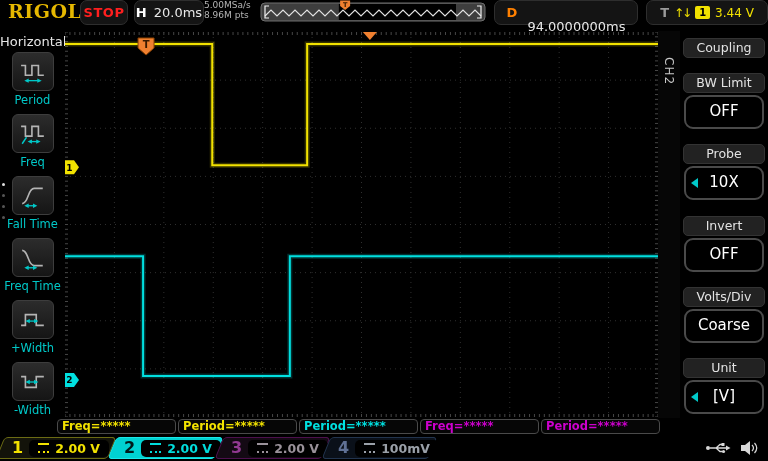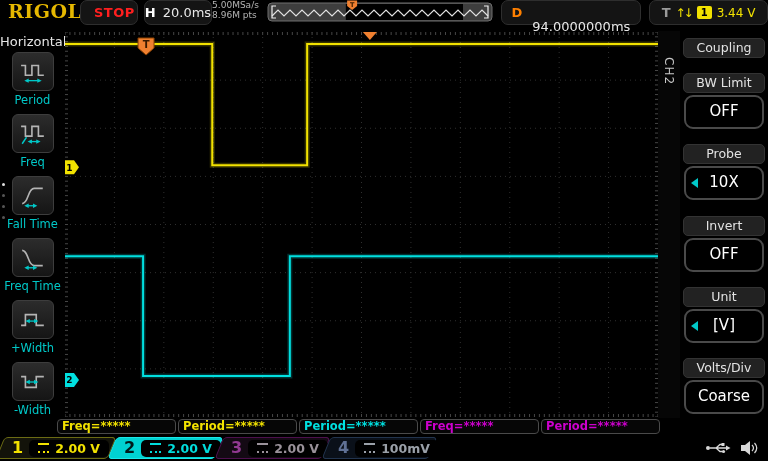--- a/index.html
+++ b/index.html
@@ -3,21 +3,21 @@
 <meta charset="utf-8">
 <style>
   html,body{margin:0;padding:0;background:#000;}
   body{width:768px;height:461px;font-family:"DejaVu Sans",sans-serif;-webkit-font-smoothing:antialiased;}
   .screen{position:relative;width:768px;height:461px;background:#000;overflow:hidden;}
 
   
   .topbar{height:31px;display:flex;align-items:flex-start;background:#000;}
   .logo{margin-left:8px;width:70px;font-family:"DejaVu Serif",serif;font-weight:bold;font-size:19px;color:#e6b800;letter-spacing:.5px;}
   .tb-box{background:#141414;border:1px solid #2e2e2e;border-radius:7px;height:23px;display:flex;align-items:center;justify-content:center;}
-  .stop{width:46px;margin-left:2px;color:#ff1f1f;font-weight:bold;font-size:13px;letter-spacing:.5px;padding-left:11px;}
+  .stop{width:46px;margin-left:2px;color:#ff1f1f;font-weight:bold;font-size:13px;letter-spacing:.5px;}
   .hbox{width:68px;margin-left:6px;gap:7px;}
   .hletter{color:#fff;font-weight:bold;font-size:13px;}
   .hval{color:#e8e8e8;font-size:13px;}
   .srate{width:52px;color:#b4b4b4;font-size:9px;line-height:10px;}
   .thumb{margin-left:4px;width:228px;height:25px;position:relative;}
   .dbox{width:142px;margin-left:6px;gap:10px;}
   .dletter{color:#ff8000;font-weight:bold;font-size:13px;}
   .dval{color:#e8e8e8;font-size:13px;margin-top:28px;}
   .tbox{width:120px;margin-left:8px;gap:5px;}
   .tletter{color:#9a9a9a;font-weight:bold;font-size:13px;}
@@ -642,26 +642,26 @@
         </div>
         <div class="rm-item">
           <div class="rm-title">Probe</div>
     <div class="rm-value"><span class="rm-arrow"></span><span>10X</span></div>
         </div>
         <div class="rm-item">
           <div class="rm-title">Invert</div>
     <div class="rm-value"><span>OFF</span></div>
         </div>
         <div class="rm-item">
+          <div class="rm-title">Volts/Div</div>
+    <div class="rm-value"><span>Coarse</span></div>
+        </div>
+        <div class="rm-item">
           <div class="rm-title">Unit</div>
     <div class="rm-value"><span class="rm-arrow"></span><span>[V]</span></div>
-        </div>
-        <div class="rm-item">
-          <div class="rm-title">Volts/Div</div>
-    <div class="rm-value"><span>Coarse</span></div>
         </div>
       </aside>
     <div class="dots right"></div>
   </div>
 
   <div class="measrow" id="meas-row">
       <div class="meas-box" style="color: rgb(242, 226, 0);">Freq=*****</div>
       <div class="meas-box" style="color: rgb(242, 226, 0);">Period=*****</div>
       <div class="meas-box" style="color: rgb(0, 224, 224);">Period=*****</div>
       <div class="meas-box" style="color: rgb(204, 0, 204);">Freq=*****</div>

